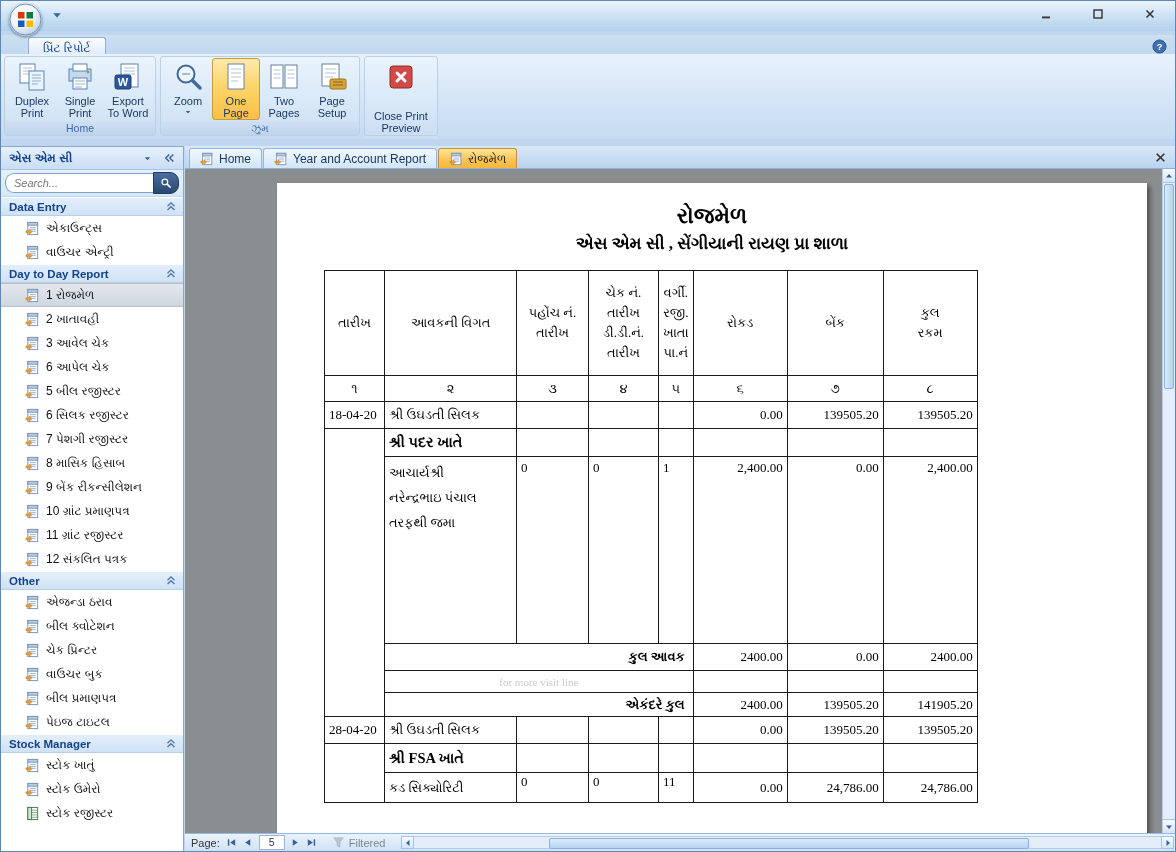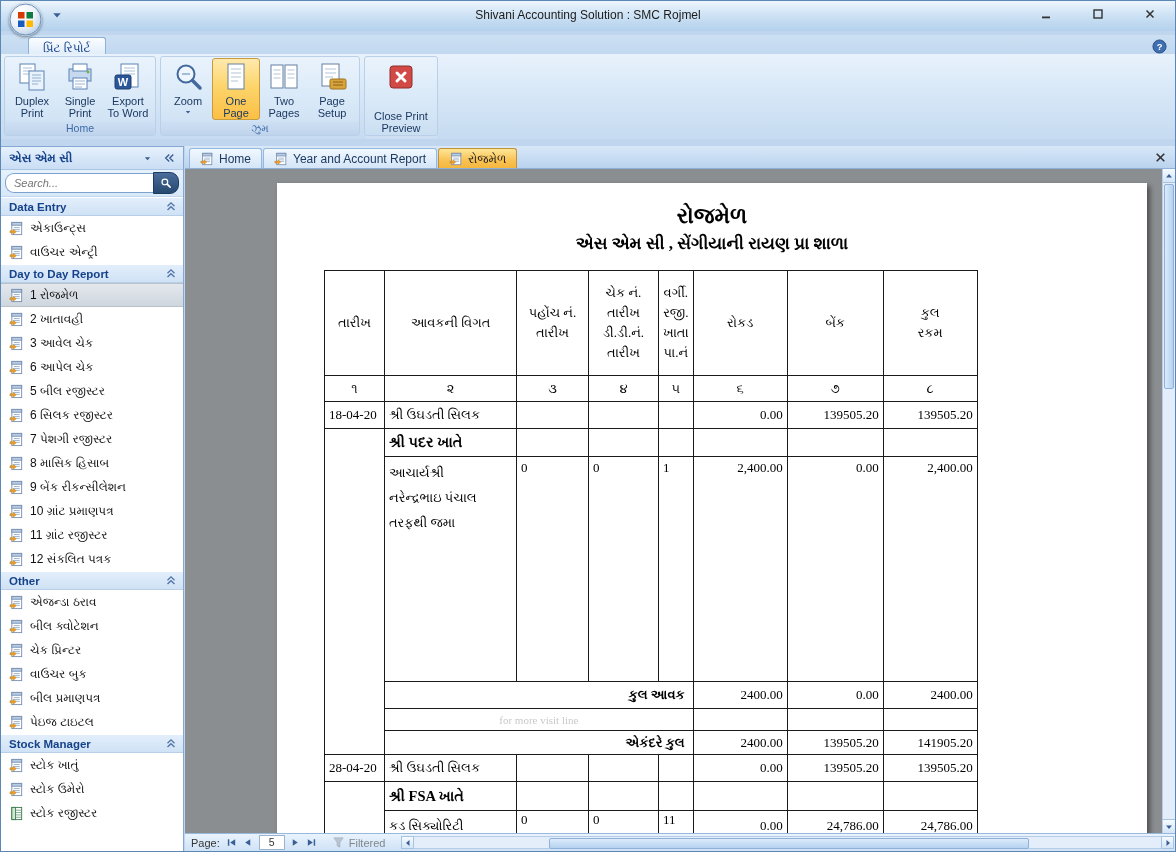--- a/index.html
+++ b/index.html
@@ -46,21 +46,21 @@
   .sb-combo-arrow{width:9px;height:7px;margin-right:12px;}
   .sb-collapse{width:11px;height:10px;margin-right:8px;}
   .sb-search{flex:0 0 26px;display:flex;align-items:center;padding:0 4px;background:linear-gradient(#e6f1fc,#d7e8f8);border-bottom:1px solid #c3d8ee;}
   .sb-search input{flex:1;height:18px;border:1px solid #7da2ce;border-right:none;border-radius:9px 0 0 9px;padding:0 8px;font-size:11px;font-style:italic;color:#666;outline:none;font-family:inherit;min-width:0;}
   .sb-search-btn{flex:0 0 24px;height:20px;background:linear-gradient(#4a6d9c,#27486f);border:1px solid #1d3a5f;border-radius:0 9px 9px 0;display:flex;align-items:center;justify-content:center;}
   .sb-search-btn .icon{width:12px;height:12px;}
   .sb-sections{flex:1;overflow:hidden;}
   .sb-sec{height:17px;display:flex;align-items:center;background:linear-gradient(#e3eefb,#cfe2f5);border-top:1px solid #fff;border-bottom:1px solid #b9cfe8;color:#15428b;font-weight:bold;font-size:11.5px;padding:0 7px 0 8px;}
   .sb-sec-title{flex:1;}
   .sb-sec .icon{width:10px;height:9px;}
-  .sb-item{height:24px;display:flex;align-items:center;padding-left:8px;font-size:12px;color:#111;}
+  .sb-item{height:24px;display:flex;align-items:center;padding-left:24px;font-size:12px;color:#111;}
   .sb-item .icon{width:15px;height:15px;margin-right:6px;flex:0 0 15px;}
   .sb-item.selected{background:linear-gradient(#e4e8ed,#ced6de);border-top:1px solid #b9c0ca;border-bottom:1px solid #b9c0ca;height:22px;}
 
   
   .content{position:absolute;left:184px;top:7px;right:0;bottom:18px;}
   .doctabs{position:absolute;top:0;left:0;right:0;height:23px;background:linear-gradient(#d8e8f8,#bad3ee);border-bottom:1px solid #8fb0d8;display:flex;align-items:flex-end;padding-left:4px;box-sizing:border-box;}
   .dtab{height:19px;display:flex;align-items:center;gap:5px;padding:0 10px;margin-right:1px;border:1px solid #96b7de;border-bottom:none;border-radius:3px 3px 0 0;background:linear-gradient(#f1f8fe,#d4e5f7);font-size:12px;color:#1d3a62;}
   .dtab .icon{width:14px;height:14px;}
   .dtab.active{background:linear-gradient(#fee696,#f9c253 60%,#f6b73e);border-color:#c2913c;color:#1a1a1a;}
   .dt-close{margin-left:auto;margin-right:8px;margin-bottom:4px;width:13px;height:13px;}
@@ -121,21 +121,20 @@
             <rect x="9" y="9" width="6.5" height="6.5" fill="#d83b01"></rect>
             <rect x="17.5" y="9" width="6.5" height="6.5" fill="#107c41"></rect>
             <rect x="9" y="17.5" width="6.5" height="6.5" fill="#185abd"></rect>
             <rect x="17.5" y="17.5" width="6.5" height="6.5" fill="#ffb900"></rect>
           </svg></span></div>
     <span class="qat-arrow icon">
         <svg viewBox="0 0 8 8">
           <path d="M1 2.5h6L4 6z" fill="#3a5f94"></path>
         </svg>
       </span>
-    <div class="title">Shivani Accounting Solution : SMC Rojmel</div>
     <div class="wincontrols">
       <span class="winbtn">
           <span class="icon">
             <svg viewBox="0 0 12 12">
               <rect x="2" y="8.5" width="8" height="1.8" fill="#333"></rect>
             </svg>
           </span>
         </span>
       <span class="winbtn">
           <span class="icon">
@@ -703,21 +702,21 @@
                 <tr style="height: 28px;">
                   <td class="date" rowspan="5"></td>
                   <td class="section">શ્રી પદર ખાતે</td>
                   <td></td>
                   <td></td>
                   <td></td>
                   <td></td>
                   <td></td>
                   <td></td>
                 </tr>
-                <tr class="toprow" style="height: 225px;">
+                <tr class="toprow" style="height: 187px;">
                   <td class="detail">
                     <div>આચાર્યશ્રી</div>
                     <div>નરેન્દ્રભાઇ પંચાલ</div>
                     <div>તરફથી જમા</div>
                   </td>
                   <td class="left">0</td>
                   <td class="left">0</td>
                   <td class="left">1</td>
                   <td class="num">2,400.00</td>
                   <td class="num">0.00</td>

